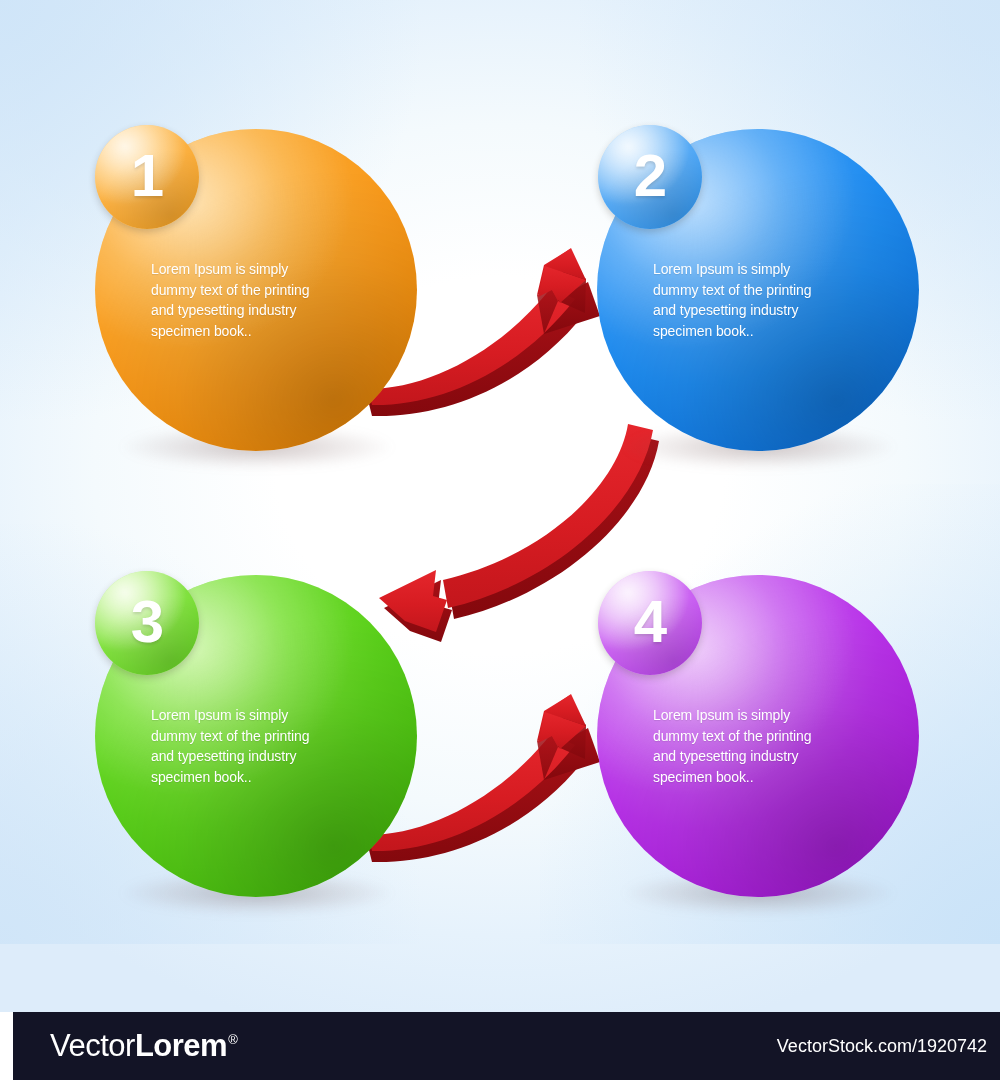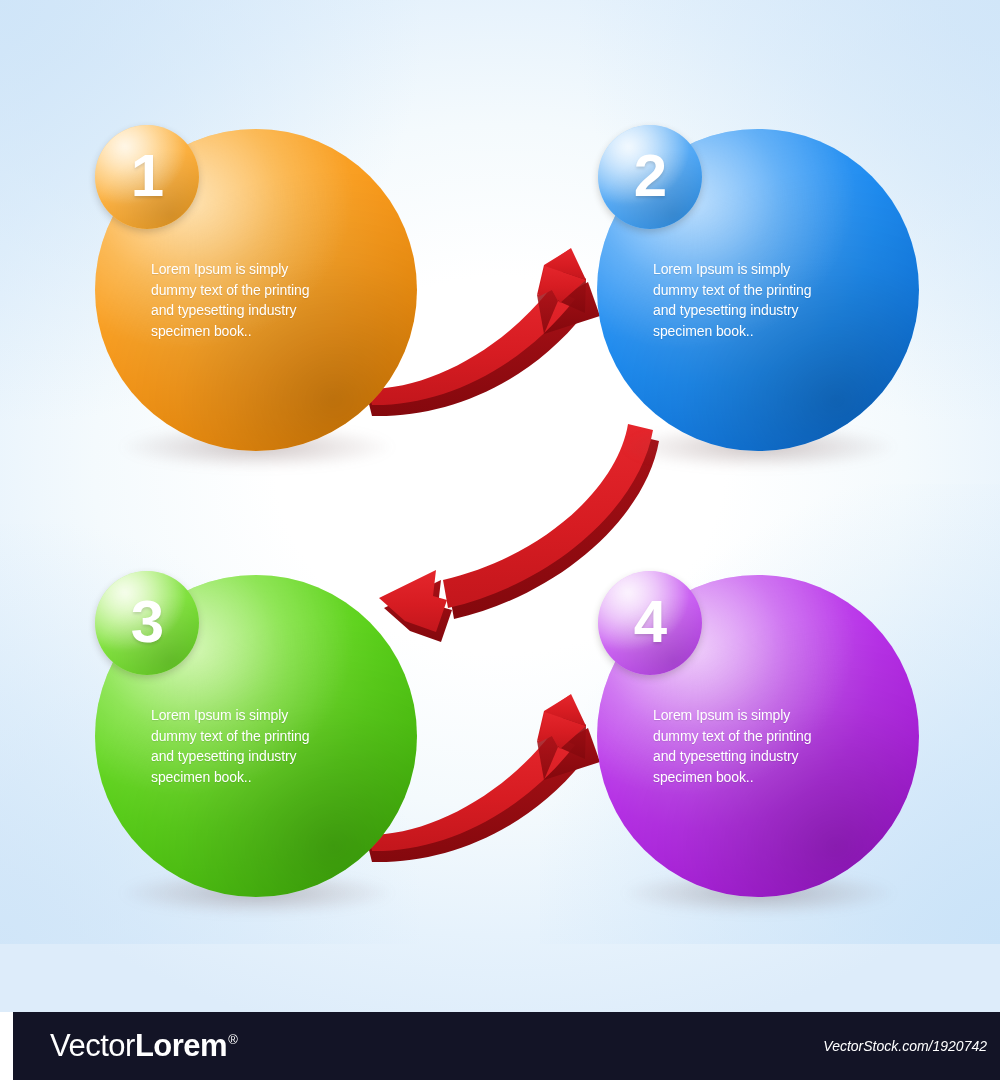--- a/index.html
+++ b/index.html
@@ -146,23 +146,22 @@
     font-size: 31px;
     letter-spacing: -0.5px;
     display: flex;
     align-items: baseline;
   }
   .logo .vec { font-weight: 300; }
   .logo .stock { font-weight: bold; }
   .logo .reg { font-size: 13px; position: relative; top: -12px; left: 1px; }
   .footer-url {
     color: #ffffff;
-    font-size: 14px;
+    font-size: 18px;
     letter-spacing: 0px;
-    font-style: italic;
   }
 </style>
 </head>
 <body>
 
 <div id="stage">
 
   <div class="bg">
     <div class="bg-corner-tl"></div>
     <div class="bg-corner-tr"></div>

